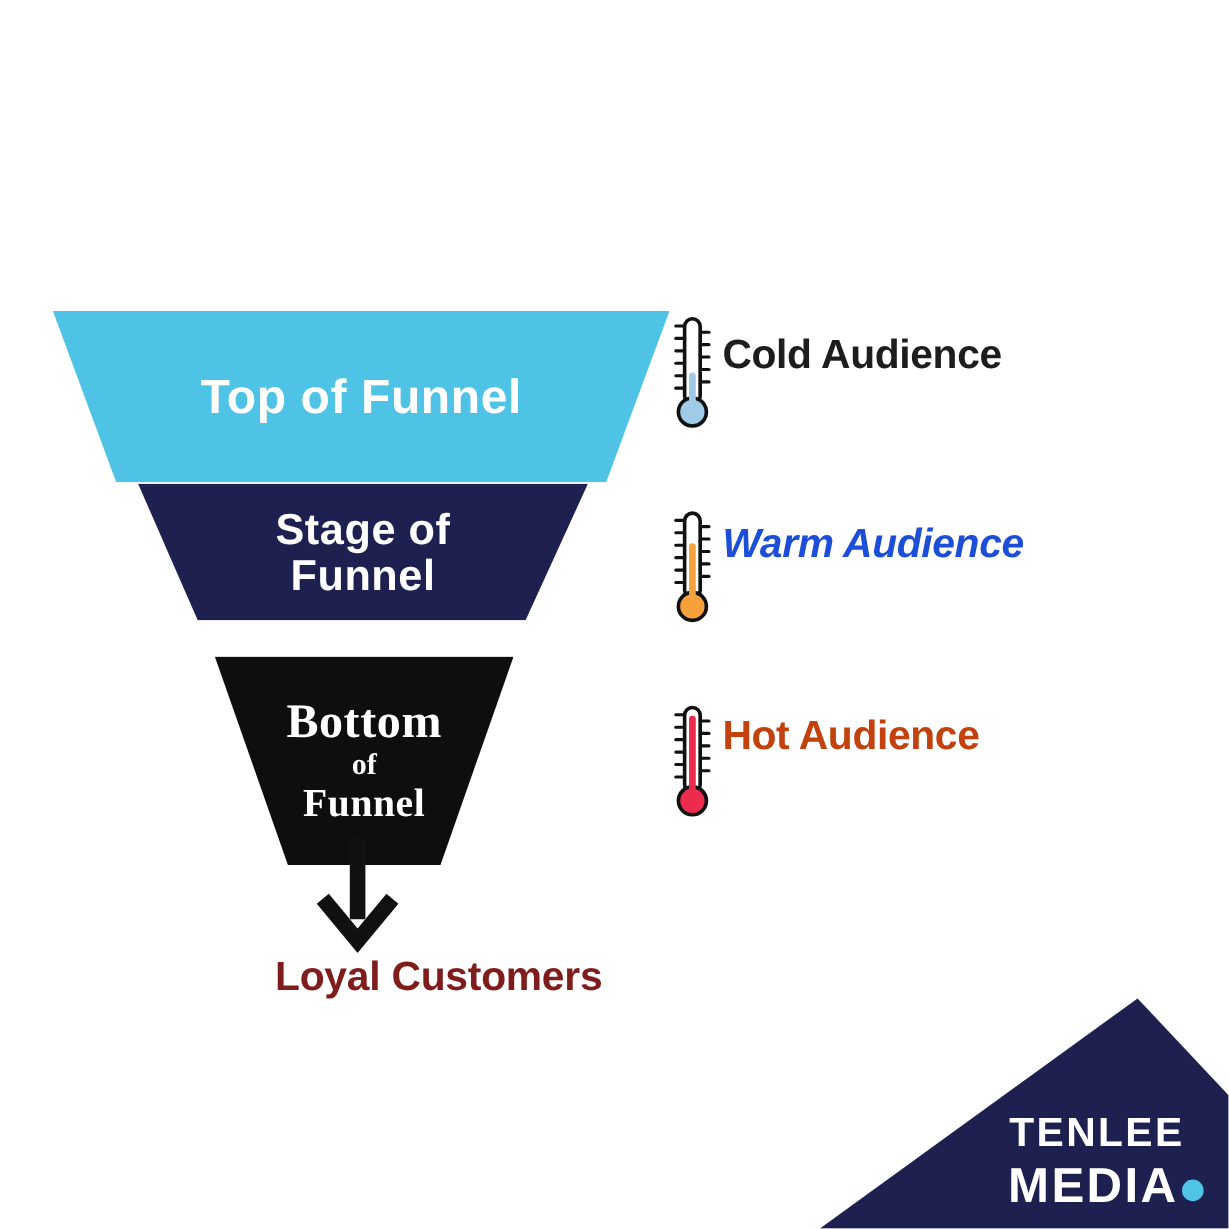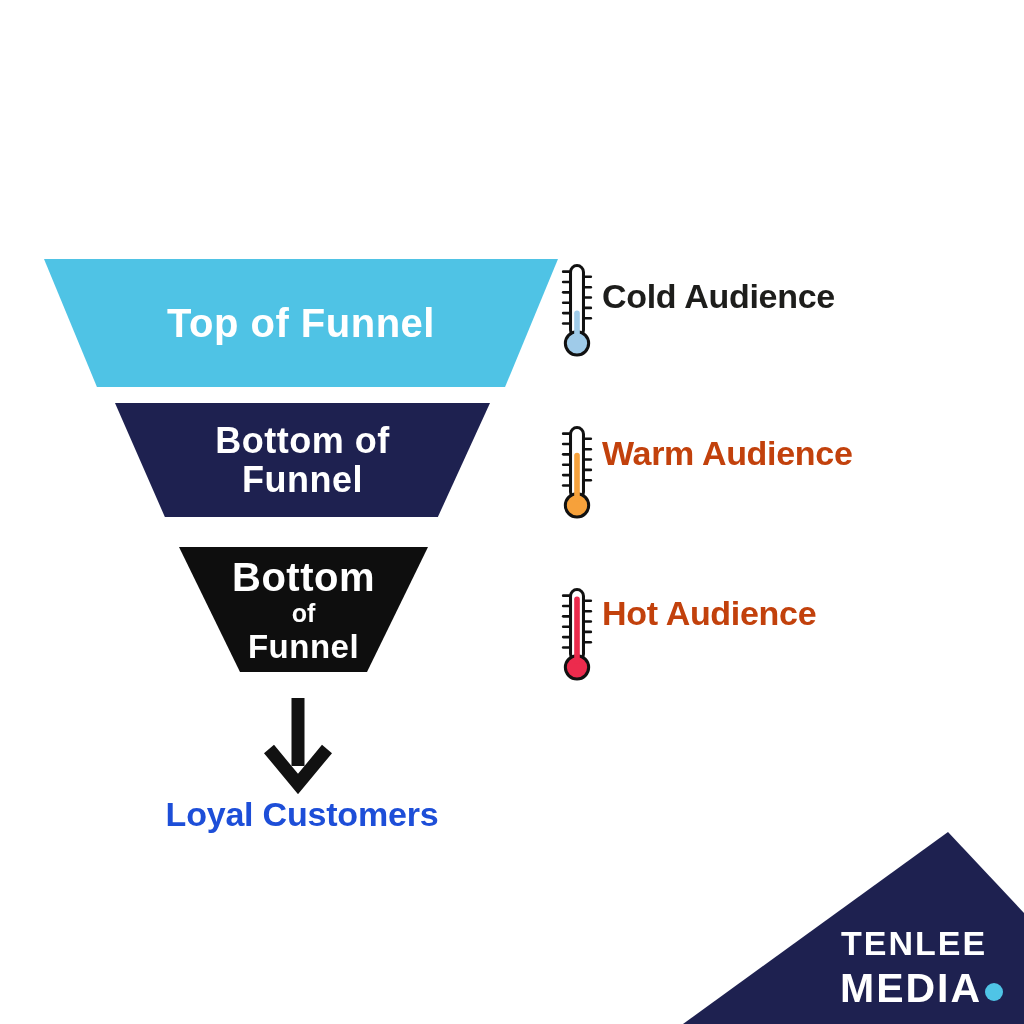--- a/index.html
+++ b/index.html
@@ -10,30 +10,31 @@
     font-family:"Liberation Sans", sans-serif;
   }
   
   .stage{
     position:absolute;
     display:flex;flex-direction:column;
     align-items:center;justify-content:center;
     text-align:center;
   }
   .stage-top{
-    left:44px;top:259px;width:514px;height:128px;
+    left:44px;top:259px;width:514px;height:143px;
     clip-path:polygon(0% 0%,100% 0%,89.7% 100%,10.3% 100%);
   }
   .stage-middle{
     left:115px;top:403px;width:375px;height:114px;
     clip-path:polygon(0% 0%,100% 0%,86.1% 100%,13.3% 100%);
   }
   .stage-bottom{
-    left:179px;top:547px;width:249px;height:125px;
+    left:179px;top:547px;width:249px;height:174px;
     clip-path:polygon(0% 0%,100% 0%,75.5% 100%,24.5% 100%);
+    font-family:Liberation Serif, serif;
   }
   .stage span{display:block;font-weight:700;}
   .lbl-xl{font-size:40px;line-height:44px;letter-spacing:.5px;}
   .lbl-lg{font-size:36px;line-height:39px;letter-spacing:.5px;}
   .lbl-md{font-size:33px;line-height:37px;letter-spacing:.5px;}
   .lbl-sm{font-size:25px;line-height:29px;}
   
   .arrow{position:absolute;left:254px;top:692px;}
   .loyal{
     position:absolute;left:102px;top:795px;width:400px;
@@ -60,36 +61,36 @@
 </head>
 <body>
 
 <div class="canvas" style="background: rgb(255, 255, 255);">
 
   <div class="stage stage-top" style="background: rgb(79, 195, 229);">
     <span class="lbl-xl" style="color: rgb(255, 255, 255);">Top of Funnel</span>
   </div>
 
   <div class="stage stage-middle" style="background: rgb(30, 33, 80);">
-    <span class="lbl-lg" style="color: rgb(255, 255, 255);">Bottom of</span>
+    <span class="lbl-lg" style="color: rgb(255, 255, 255);">Stage of</span>
     <span class="lbl-lg" style="color: rgb(255, 255, 255);">Funnel</span>
   </div>
 
   <div class="stage stage-bottom" style="background: rgb(14, 14, 14);">
     <span class="lbl-xl" style="color: rgb(255, 255, 255);">Bottom</span>
     <span class="lbl-sm" style="color: rgb(255, 255, 255);">of</span>
     <span class="lbl-md" style="color: rgb(255, 255, 255);">Funnel</span>
   </div>
 
   <svg class="arrow" width="90" height="102" viewBox="0 0 90 102">
     <line x1="44" y1="6" x2="44" y2="74" stroke="#111111" stroke-width="13"></line>
     <path d="M15 57 L44 92 L73 57" fill="none" stroke="#111111" stroke-width="13" stroke-linejoin="miter"></path>
   </svg>
 
-  <div class="loyal" style="color: #1d4ed8;">Loyal Customers</div>
+  <div class="loyal" style="color: #7f1d1d; text-align: right;">Loyal Customers</div>
 
   <svg class="thermo t1" viewBox="0 0 44 110">
     <g stroke="#111111" stroke-width="3" stroke-linecap="round">
       <line x1="6" y1="10" x2="14" y2="10"></line>
         <line x1="6" y1="22" x2="14" y2="22"></line>
       <line x1="6" y1="34" x2="14" y2="34"></line>
         <line x1="6" y1="46" x2="14" y2="46"></line>
       <line x1="6" y1="58" x2="14" y2="58"></line>
         <line x1="6" y1="70" x2="14" y2="70"></line>
       <line x1="30" y1="16" x2="38" y2="16"></line>
@@ -117,21 +118,21 @@
       <line x1="30" y1="16" x2="38" y2="16"></line>
         <line x1="30" y1="28" x2="38" y2="28"></line>
       <line x1="30" y1="40" x2="38" y2="40"></line>
         <line x1="30" y1="52" x2="38" y2="52"></line>
       <line x1="30" y1="64" x2="38" y2="64"></line>
     </g>
     <rect x="14.5" y="3" width="15" height="82" rx="7.5" fill="#ffffff" stroke="#111111" stroke-width="3.5"></rect>
     <circle cx="22" cy="93" r="13.5" stroke="#111111" stroke-width="3.5" fill="#f6a13b"></circle>
     <rect x="18.75" y="32" width="6.5" height="57" rx="3.25" fill="#f6a13b"></rect>
   </svg>
-  <div class="side-text g2" style="color: #c2410c;">
+  <div class="side-text g2" style="color: #1d4ed8; font-style: italic;">
     <div>Warm Audience</div>
   </div>
 
   <svg class="thermo t3" viewBox="0 0 44 110">
     <g stroke="#111111" stroke-width="3" stroke-linecap="round">
       <line x1="6" y1="10" x2="14" y2="10"></line>
         <line x1="6" y1="22" x2="14" y2="22"></line>
       <line x1="6" y1="34" x2="14" y2="34"></line>
         <line x1="6" y1="46" x2="14" y2="46"></line>
       <line x1="6" y1="58" x2="14" y2="58"></line>

